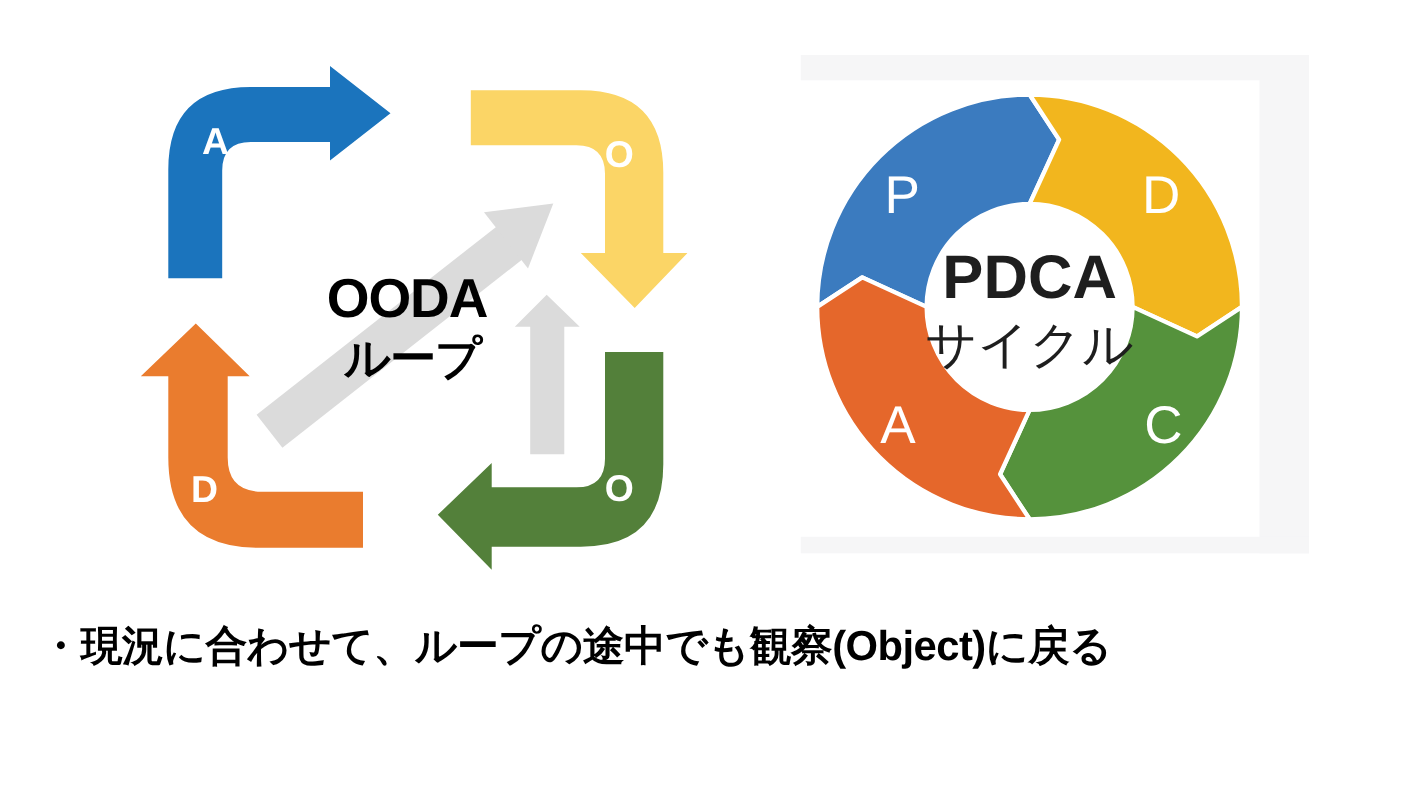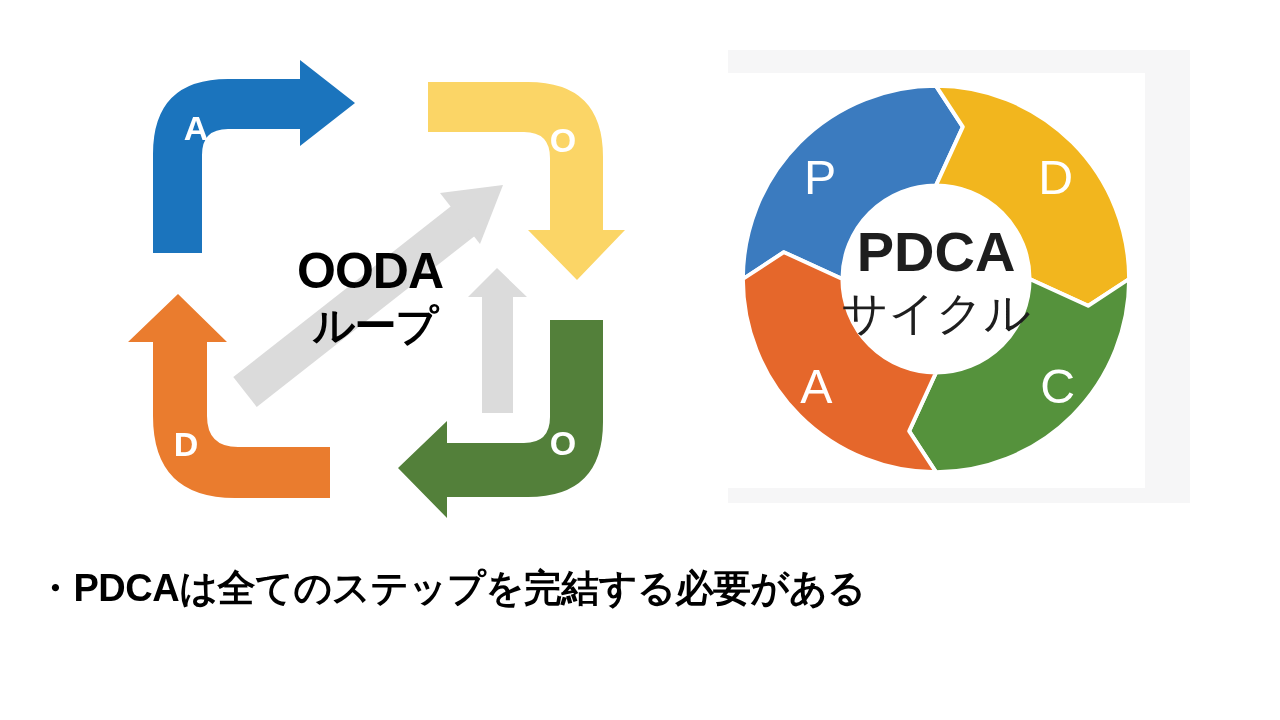--- a/index.html
+++ b/index.html
@@ -142,16 +142,16 @@
       <text x="62" y="-44" class="pdca-seg-letter">D</text>
       <text x="63" y="64" class="pdca-seg-letter">C</text>
       <text x="-62" y="64" class="pdca-seg-letter">A</text>
 
       <text x="0" y="-4" class="pdca-center-en" fill="#1E1E1E">PDCA</text>
       <text x="0" y="26" class="pdca-center-jp" fill="#1E1E1E">サイクル</text>
     </svg>
   </div>
 
   <div class="notes">
-    <div>・PDCAは全てのステップを完結する必要がある</div>
+    <div>・現況に合わせて、ループの途中でも観察(Object)に戻る</div>
   </div>
 
 </div>
 
 </body></html>

